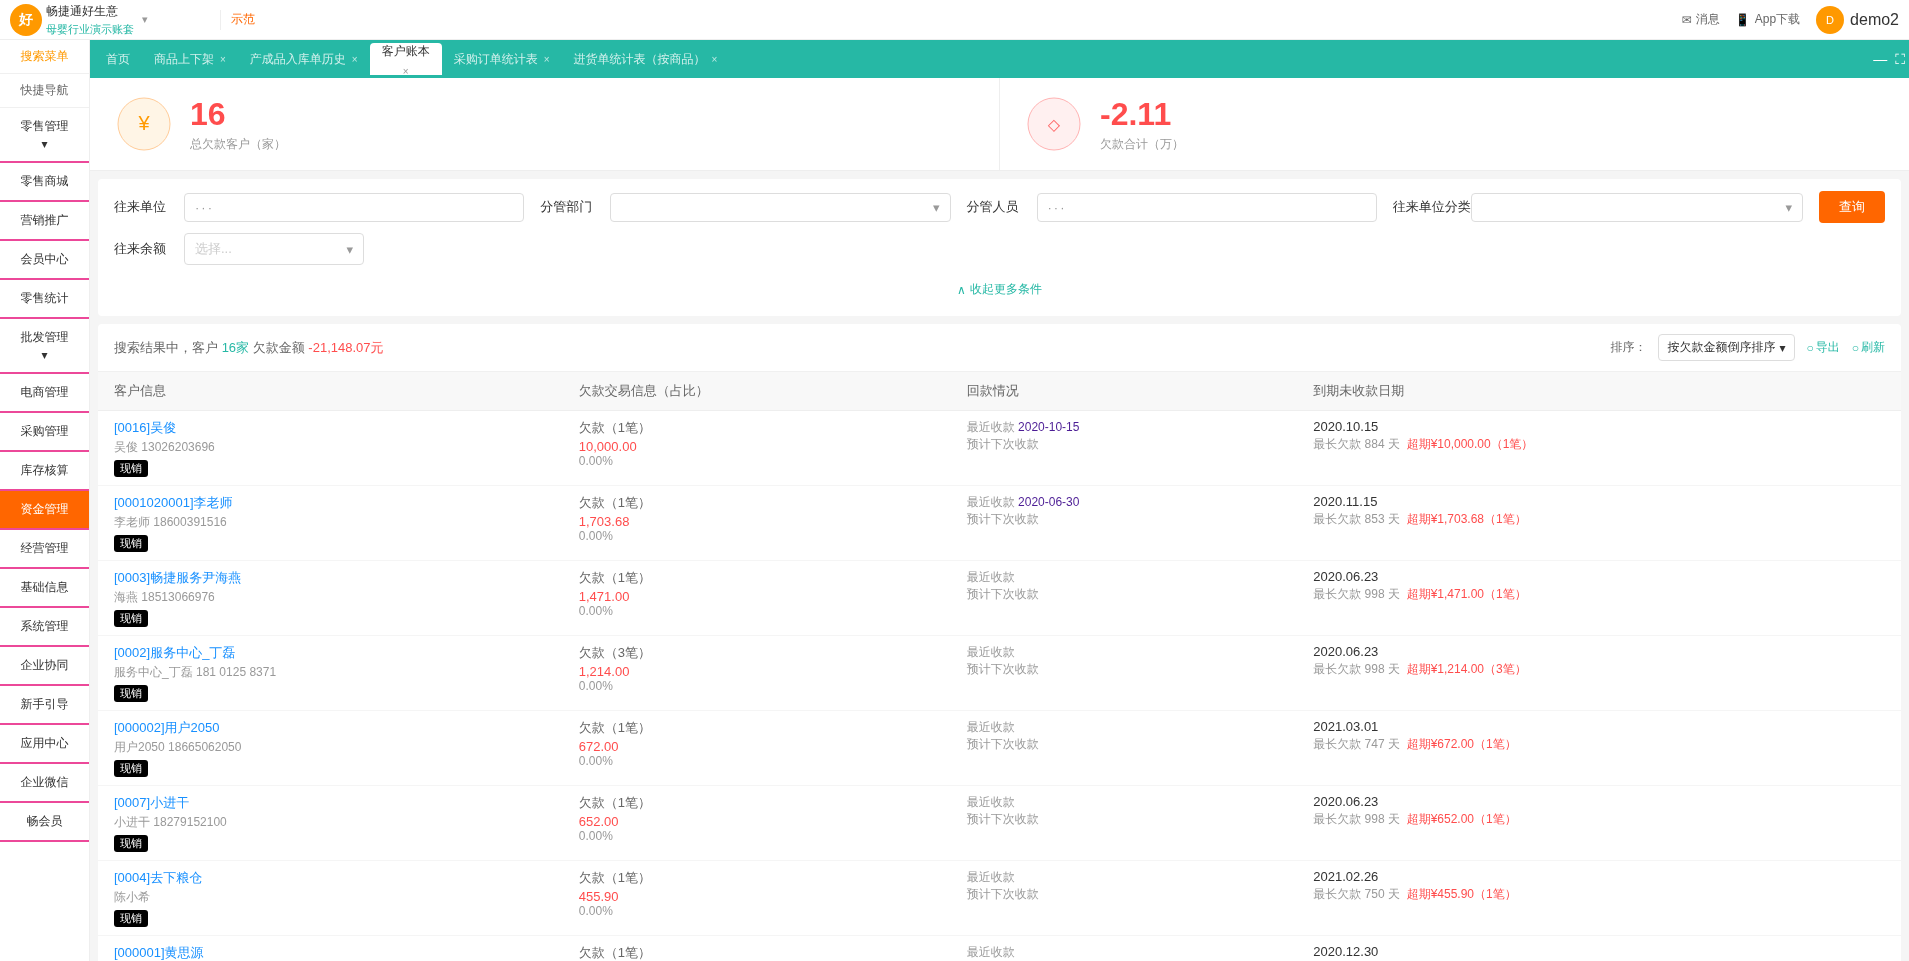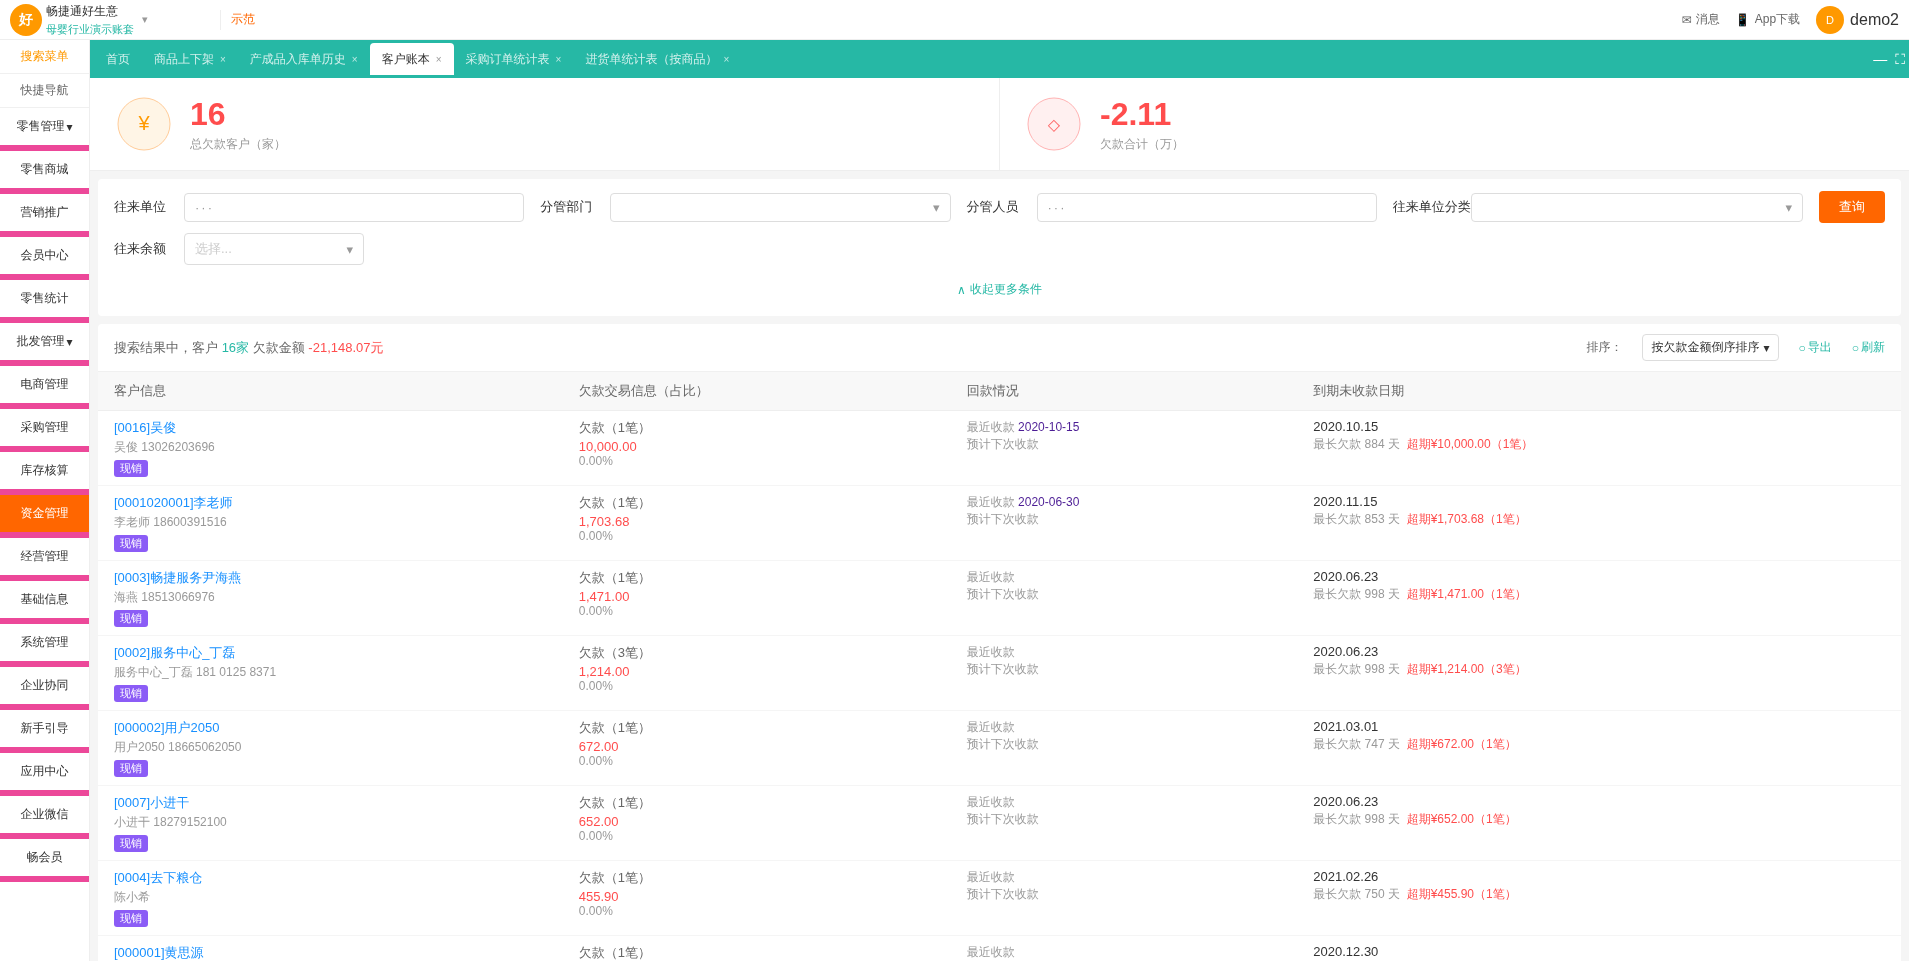--- a/index.html
+++ b/index.html
@@ -15,31 +15,31 @@
     .top-bar-btn { font-size: 12px; color: #666; cursor: pointer; display: flex; align-items: center; gap: 4px; }
     .user-avatar { width: 28px; height: 28px; border-radius: 50%; background: #ff9900; display: flex; align-items: center; justify-content: center; color: white; font-size: 11px; cursor: pointer; }
 
     
     .main-layout { display: flex; flex: 1; overflow: hidden; }
 
     
     .sidebar { width: 90px; background: #fff; border-right: 1px solid #eee; display: flex; flex-direction: column; overflow-y: auto; }
     .sidebar-search { padding: 8px 6px; font-size: 12px; color: #ff9900; cursor: pointer; border-bottom: 1px solid #f0f0f0; text-align: center; }
     .sidebar-nav-label { padding: 8px 6px; font-size: 12px; color: #666; cursor: pointer; text-align: center; border-bottom: 1px solid #f0f0f0; }
-    .sidebar-item { padding: 10px 6px; font-size: 12px; color: #333; cursor: pointer; text-align: center; border-bottom: 6px solid #ec4899; }
+    .sidebar-item { padding: 10px 6px; font-size: 12px; color: #333; cursor: pointer; text-align: center; border-bottom: 2px solid #ec4899; flex-direction: column; }
     .sidebar-item.active { background: #ff6600; color: #fff; }
     .sidebar-item-with-arrow { display: flex; align-items: center; justify-content: center; gap: 2px; }
 
     
     .content-area { flex: 1; display: flex; flex-direction: column; overflow: hidden; }
 
     
     .tab-bar { display: flex; align-items: center; background: #26b8a5; height: 38px; padding: 0 4px; }
     .tab { display: flex; align-items: center; gap: 6px; padding: 0 12px; height: 32px; border-radius: 4px 4px 0 0; font-size: 12px; cursor: pointer; color: rgba(255,255,255,0.8); white-space: nowrap; }
-    .tab.active { background: #fff; color: #333; border-radius: 4px 4px 0 0; }
+    .tab.active { background: #fff; color: #333; border-radius: 4px 4px 0 0; flex-direction: column; }
     .tab-close { font-size: 10px; color: rgba(255,255,255,0.7); cursor: pointer; }
     .tab.active .tab-close { color: #999; }
     .tab-bar-right { margin-left: auto; display: flex; align-items: center; gap: 8px; }
     .tab-bar-icon { color: white; cursor: pointer; font-size: 14px; }
 
     
     .page-content { flex: 1; overflow-y: auto; background: #f5f5f5; padding: 0; }
 
     
     .stats-row { display: flex; background: #fff; border-bottom: 1px solid #eee; }
@@ -68,36 +68,36 @@
     .collapse-btn { text-align: center; padding: 6px; color: #26b8a5; font-size: 12px; cursor: pointer; display: flex; align-items: center; justify-content: center; gap: 4px; }
     .query-btn { background: #ff6600; color: white; border: none; padding: 7px 20px; border-radius: 4px; font-size: 13px; cursor: pointer; white-space: nowrap; }
 
     
     .table-container { background: #fff; margin: 0 8px 8px 8px; border-radius: 4px; overflow: hidden; }
     .table-toolbar { padding: 10px 16px; display: flex; align-items: center; justify-content: space-between; border-bottom: 1px solid #f0f0f0; }
     .table-summary { font-size: 13px; color: #333; }
     .table-summary span { color: #666; }
     .table-summary .count { color: #26b8a5; }
     .table-summary .amount { color: #ff4d4d; }
-    .table-actions { display: flex; align-items: center; gap: 20px; }
+    .table-actions { display: flex; align-items: center; gap: 12px; }
     .sort-label { font-size: 12px; color: #666; }
     .sort-select { border: 1px solid #ddd; border-radius: 4px; padding: 4px 8px; font-size: 12px; color: #333; cursor: pointer; display: flex; align-items: center; gap: 4px; }
     .action-btn { font-size: 12px; color: #26b8a5; cursor: pointer; display: flex; align-items: center; gap: 2px; }
     .refresh-btn { font-size: 12px; color: #26b8a5; cursor: pointer; }
 
     
     .data-table { width: 100%; border-collapse: collapse; }
     .data-table th { background: #f8f8f8; padding: 10px 16px; text-align: left; font-size: 13px; color: #666; font-weight: normal; border-bottom: 1px solid #eee; }
     .data-table td { padding: 8px 16px; border-bottom: 1px solid #f5f5f5; vertical-align: top; }
 
     
     .customer-name { color: #1890ff; font-size: 13px; cursor: pointer; }
     .customer-detail { font-size: 12px; color: #999; margin-top: 2px; }
     .customer-tag { display: inline-block; padding: 1px 6px; border-radius: 3px; font-size: 11px; color: white; background: #52c41a; margin-top: 4px; }
-    .customer-tag.green { background: #8b5cf6; }
+    .customer-tag.green { background: #000000; }
 
     
     .debt-label { font-size: 13px; color: #666; }
     .debt-amount { font-size: 13px; color: #ff4d4d; margin-top: 2px; }
     .debt-percent { font-size: 12px; color: #999; }
 
     
     .recovery-info { font-size: 12px; color: #999; }
     .recovery-date { color: #4c1d95; }
 

